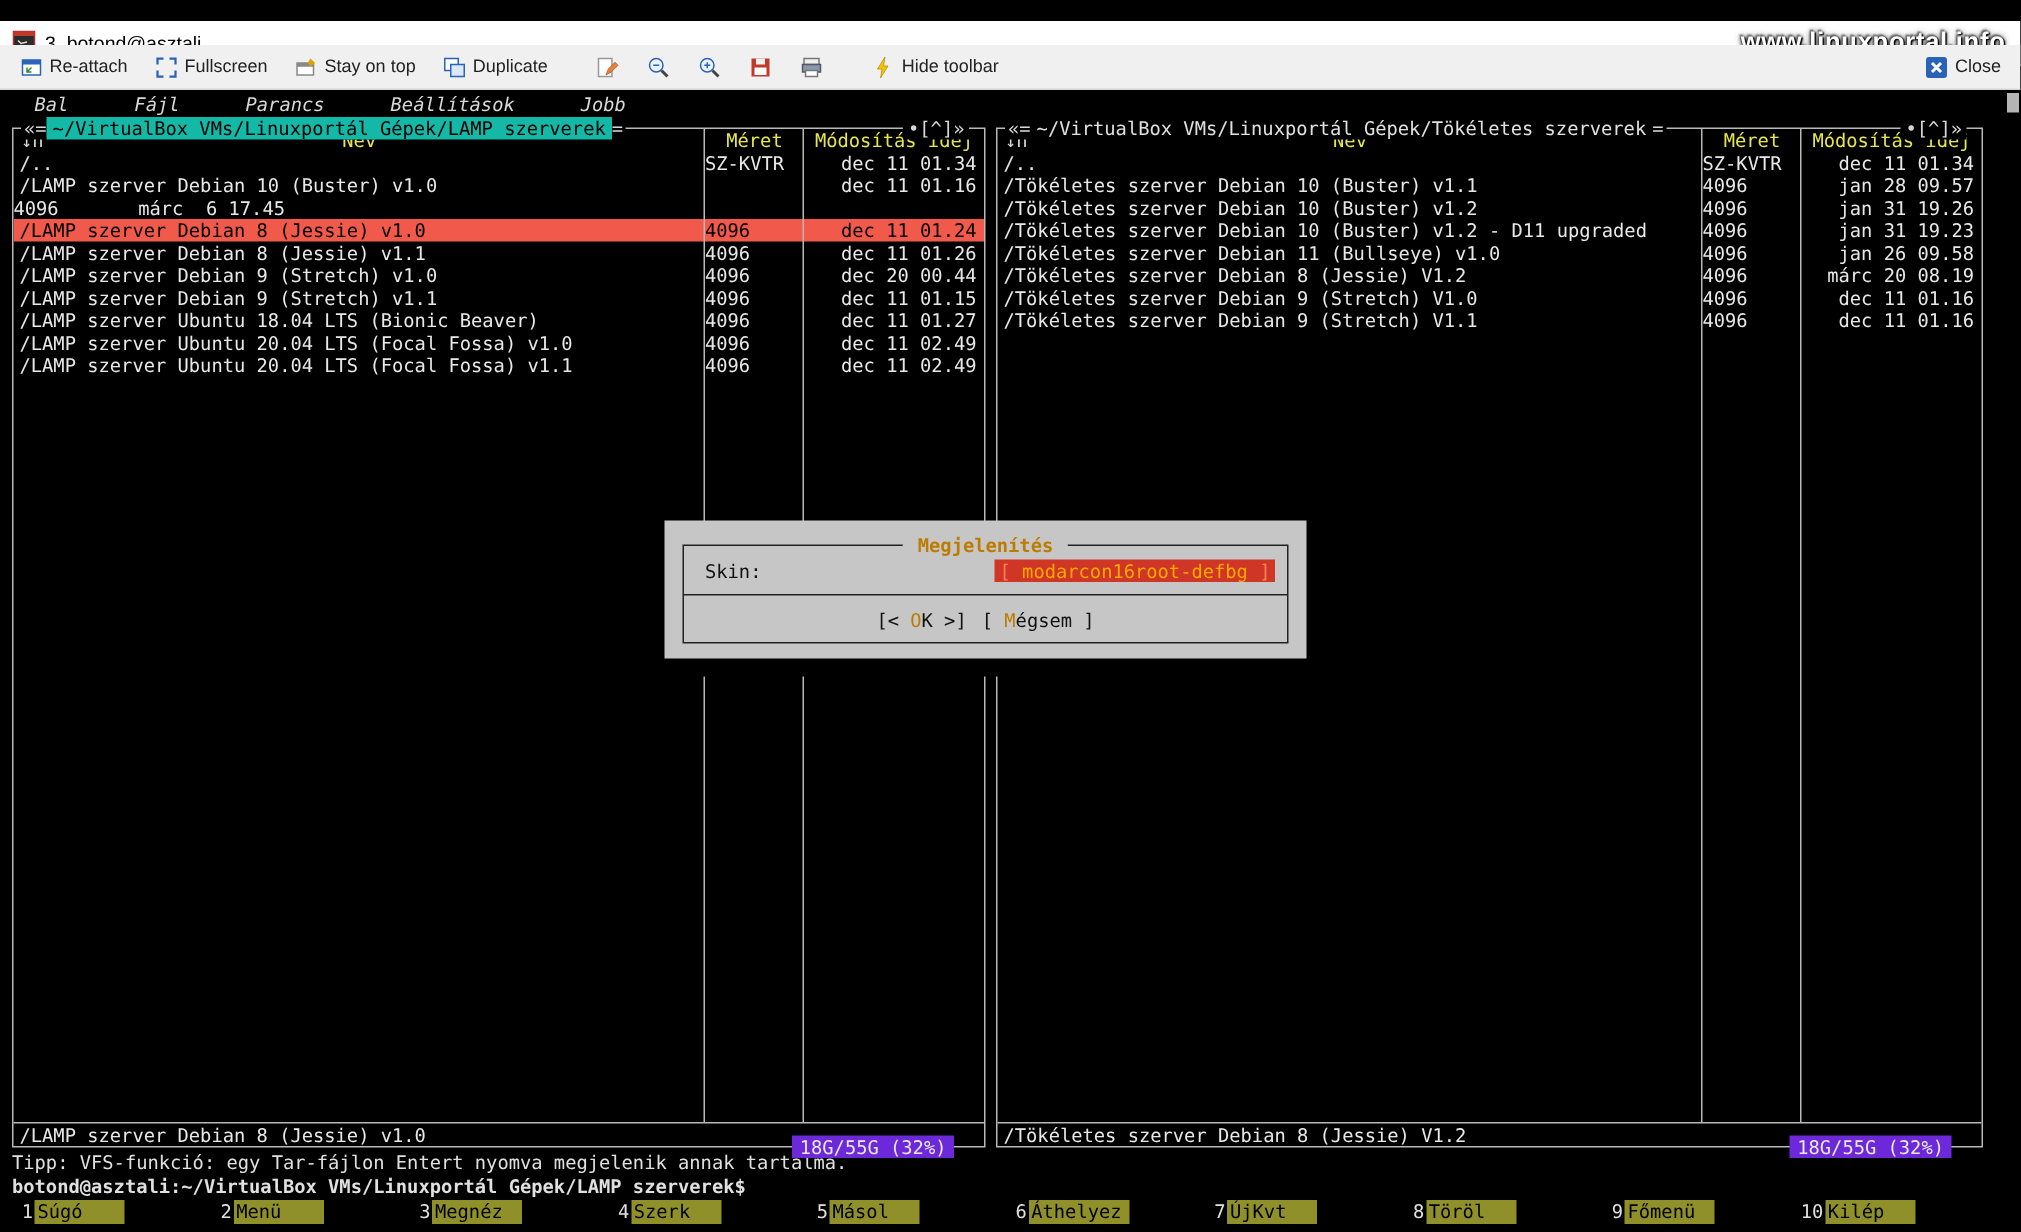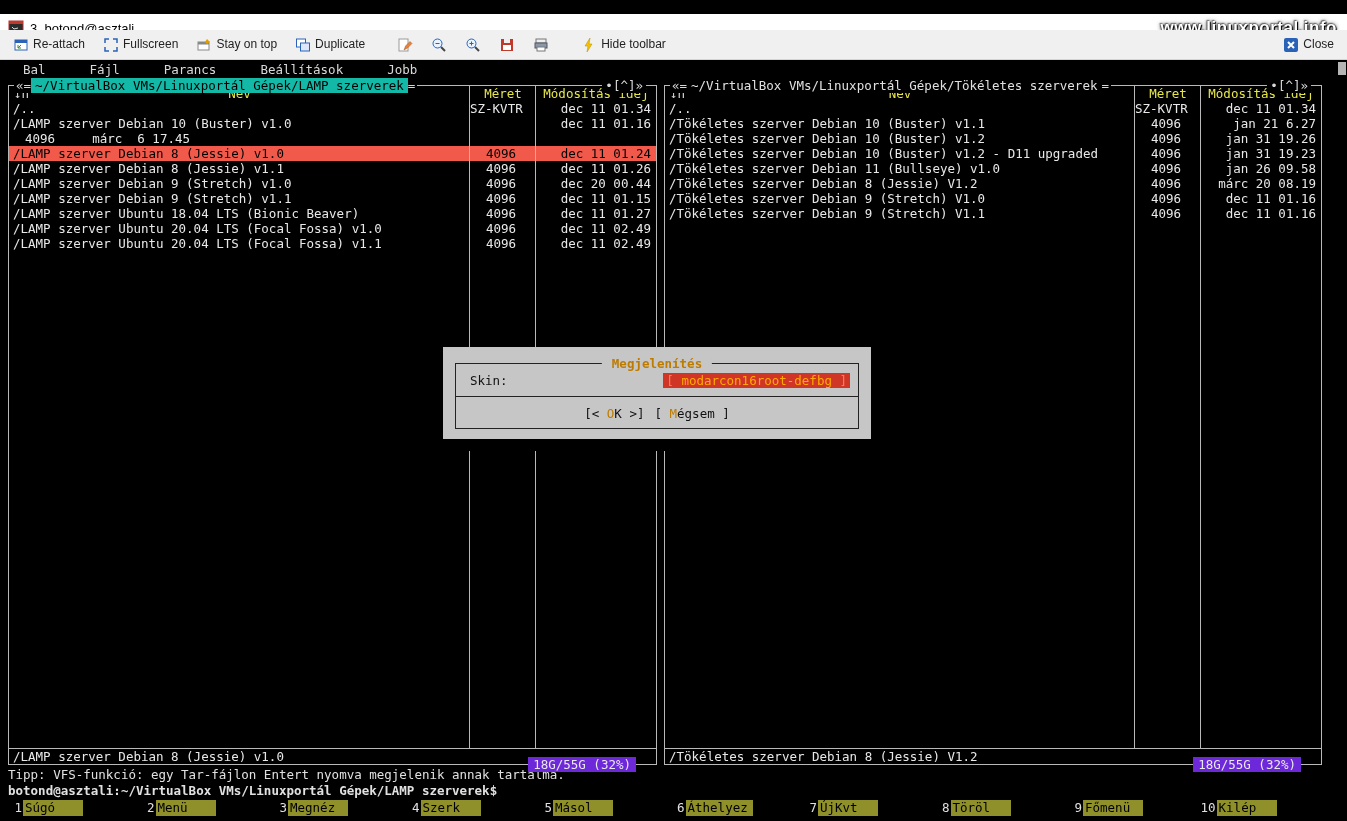--- a/index.html
+++ b/index.html
@@ -22,21 +22,21 @@
             font:inherit; color:#222; padding:3px 5px; cursor:default; white-space:nowrap; }
   .tb-btn svg { display:block; }
   .gap-l { margin-left:14px; }
   .tb-spacer { flex:1; }
 
   
   .terminal { position:absolute; top:60px; left:0; right:0; bottom:0; background:#000;
               font:12.5px/15px "DejaVu Sans Mono", monospace; color:#e0e0e0; }
   .menubar { position:absolute; top:2px; left:0; right:14px; height:16px; display:flex;
              gap:44px; padding-left:23px; color:#d8d8d8; }
-  .menu-item { white-space:pre; }
+  .menu-item { white-space:pre;font-style:italic; }
 
   .panel { position:absolute; top:25px; bottom:56px; border:1px solid #b9b9b9;
            display:flex; flex-direction:column; background:#000; }
   #left-panel  { left:8px;   width:649px; }
   #right-panel { left:664px; width:658px; }
 
   .ptop-left  { position:absolute; top:-8px; left:5px; background:#000; padding:0 2px;
                 display:flex; white-space:pre; z-index:2; }
   .ptop-right { position:absolute; top:-8px; right:10px; background:#000; padding:0 3px;
                 z-index:2; color:#d8d8d8; white-space:pre; }
@@ -44,21 +44,21 @@
   .ppath { padding:0 4px; color:#e0e0e0; white-space:pre; }
   .ppath.active { background:#14b8a6; color:#000; }
 
   .pmain { flex:1; position:relative; display:flex; flex-direction:column; overflow:hidden; }
   .phead { height:15px; display:flex; flex:none; }
   .pbody { flex:1; overflow:hidden; }
   .prow  { height:15px; display:flex; }
   .prow.selected { background:#f1594a; }
   .prow.selected span { color:#000 !important; }
   .cell-name { flex:1; padding-left:4px; white-space:pre; overflow:hidden; color:#e8e8e8; }
-  .cell-size { width:66px; flex:none; text-align:right; padding-right:20px; white-space:pre; color:#e8e8e8; }
+  .cell-size { width:66px; flex:none; text-align:left; padding-right:20px; white-space:pre; color:#e8e8e8; }
   .cell-date { width:120px; flex:none; text-align:right; padding-right:5px; white-space:pre; color:#e8e8e8; }
   .colhdr { color:#e6e64c; }
   .phead .cell-size, .phead .cell-date { text-align:center; padding-right:0; }
   .hname { position:relative; display:flex; justify-content:center; padding-left:0; }
   .sort { position:absolute; left:5px; color:#d8d8d8; }
   .vline { position:absolute; top:0; bottom:0; width:1px; background:#b9b9b9; z-index:1; }
   .v1 { right:186px; } .v2 { right:120px; }
   .pstatus { height:16px; flex:none; border-top:1px solid #b9b9b9; padding:0 4px;
              white-space:pre; overflow:hidden; color:#e8e8e8; }
   .pfree { position:absolute; bottom:-8px; right:20px; background:#6d28d9; padding:0 5px;
@@ -297,21 +297,21 @@
       </div>
       <div class="pbody">
           <div class="prow">
             <span class="cell-name">/..</span>
             <span class="cell-size">SZ-KVTR</span>
             <span class="cell-date">dec 11 01.34</span>
           </div>
           <div class="prow">
             <span class="cell-name">/Tökéletes szerver Debian 10 (Buster) v1.1</span>
             <span class="cell-size">4096</span>
-            <span class="cell-date">jan 21 6.27</span>
+            <span class="cell-date">jan 28 09.57</span>
           </div>
           <div class="prow">
             <span class="cell-name">/Tökéletes szerver Debian 10 (Buster) v1.2</span>
             <span class="cell-size">4096</span>
             <span class="cell-date">jan 31 19.26</span>
           </div>
           <div class="prow">
             <span class="cell-name">/Tökéletes szerver Debian 10 (Buster) v1.2 - D11 upgraded</span>
             <span class="cell-size">4096</span>
             <span class="cell-date">jan 31 19.23</span>

